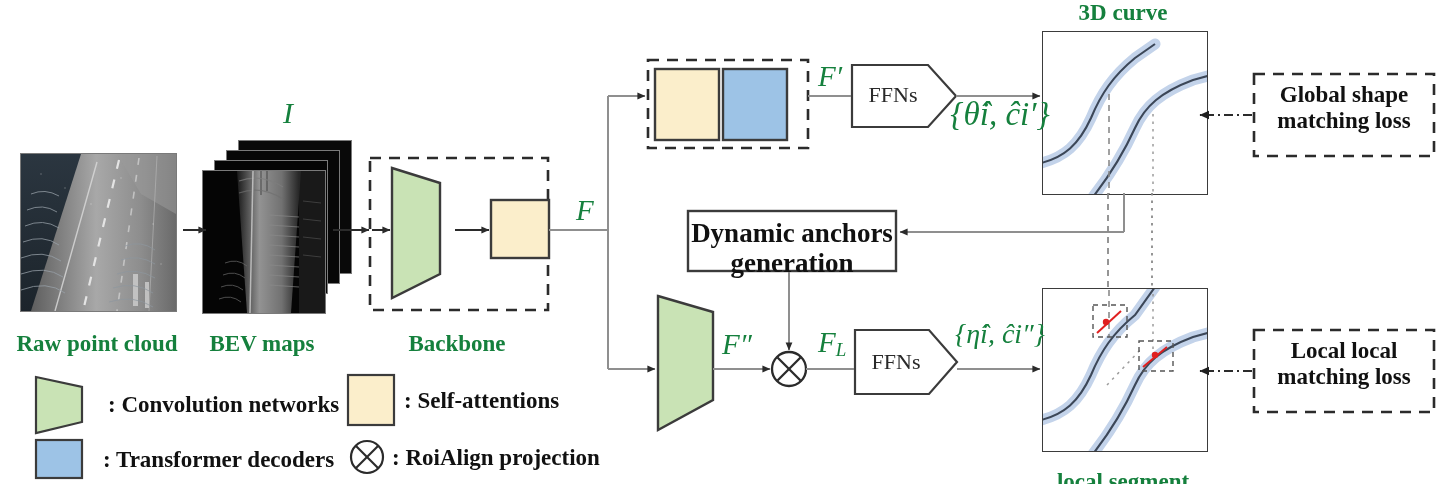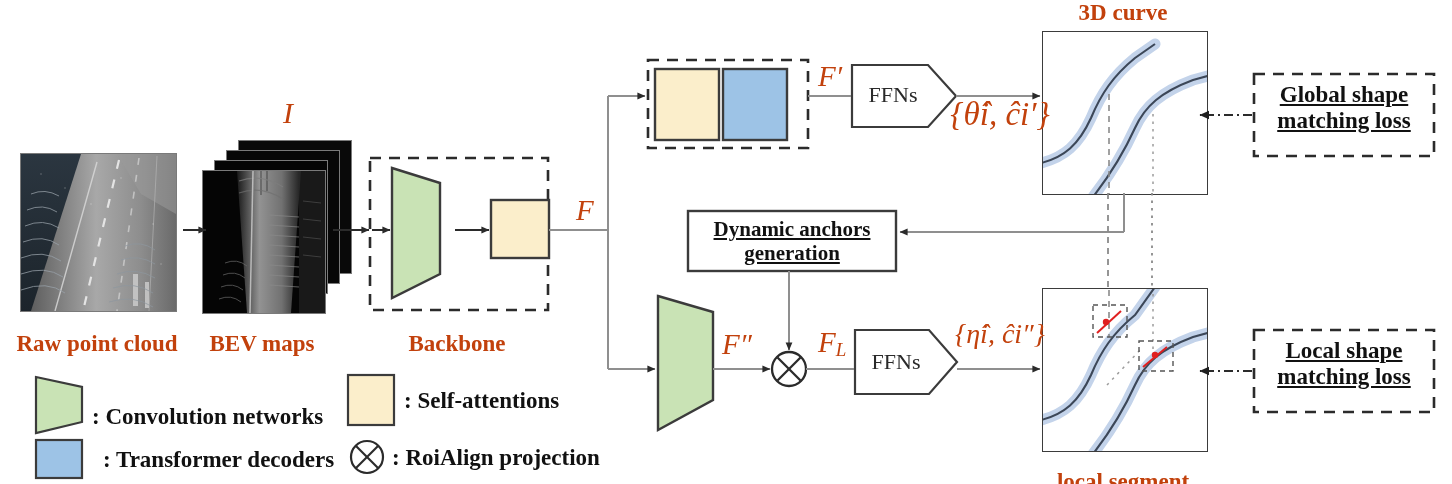--- a/index.html
+++ b/index.html
@@ -1,28 +1,28 @@
 <!DOCTYPE html>
 <html><head>
 <meta charset="utf-8">
 <style>
   html,body{margin:0;padding:0;background:#fff;}
   body{width:1452px;height:484px;position:relative;
        font-family:"Liberation Serif","DejaVu Serif",serif;overflow:hidden;}
   .stage{position:absolute;left:0;top:0;width:1452px;height:484px;}
   svg.layer{position:absolute;left:0;top:0;width:1452px;height:484px;overflow:visible;}
   .lbl{position:absolute;font-family:"Liberation Serif","DejaVu Serif",serif;
-       color:#c2410c;white-space:nowrap;line-height:1;}
+       color:#15803d;white-space:nowrap;line-height:1;}
   .bold{font-weight:bold;}
   .ital{font-style:italic;}
   .ctr{transform:translateX(-50%);text-align:center;}
   .img-box{position:absolute;border:1px solid #7a7a7a;overflow:hidden;background:#111;}
   .legend-txt{position:absolute;font-weight:bold;font-size:23px;color:#111;white-space:nowrap;}
   .boxlabel{position:absolute;text-align:center;font-weight:bold;color:#111;
-            line-height:1.12;white-space:nowrap;text-decoration:underline;}
+            line-height:1.12;white-space:nowrap;}
 </style>
 </head>
 <body>
 
 <div class="stage">
 
   <div class="img-box" style="left:20px;top:153px;width:155px;height:157px;">
     <svg viewBox="0 0 155 157" preserveAspectRatio="none" style="display:block;width:100%;height:100%">
       <defs>
         <linearGradient id="rpcRoad" x1="0" y1="0" x2="1" y2="0">
@@ -258,44 +258,44 @@
     <polygon points="36,377 82,387 82,422 36,433" fill="#c9e3b5" stroke="#3b3b3b" stroke-width="2.2"></polygon>
     <rect x="36" y="440" width="46" height="38" fill="#9dc3e6" stroke="#3b3b3b" stroke-width="2.2"></rect>
     <rect x="348" y="375" width="46" height="50" fill="#fbeecb" stroke="#3b3b3b" stroke-width="2.2"></rect>
     <g>
       <circle cx="367" cy="457" r="16" fill="#fff" stroke="#2b2b2b" stroke-width="2.2"></circle>
       <line x1="356" y1="446" x2="378" y2="468" stroke="#2b2b2b" stroke-width="2.2"></line>
       <line x1="378" y1="446" x2="356" y2="468" stroke="#2b2b2b" stroke-width="2.2"></line>
     </g>
   </svg>
 
-  <div class="boxlabel" style="left:688px;top:218px;width:208px;font-size:21px;">
+  <div class="boxlabel" style="left:688px;top:218px;width:208px;font-size:27px;">
     <span>Dynamic anchors</span><br>
     <span>generation</span>
   </div>
 
   <div class="lbl ctr" style="left:893px;top:84px;font-size:22px;color:#2a2a2a;">FFNs</div>
   <div class="lbl ctr" style="left:896px;top:351px;font-size:22px;color:#2a2a2a;">FFNs</div>
 
   <div class="boxlabel" style="left:1254px;top:82px;width:180px;font-size:23px;">
     <span>Global shape</span><br>
     <span>matching loss</span>
   </div>
   <div class="boxlabel" style="left:1254px;top:338px;width:180px;font-size:23px;">
-    <span>Local shape</span><br>
+    <span>Local local</span><br>
     <span>matching loss</span>
   </div>
 
   <div class="lbl ital" style="left:576px;top:196px;font-size:29px;">F</div>
   <div class="lbl ital" style="left:818px;top:62px;font-size:29px;">F′</div>
   <div class="lbl ital" style="left:722px;top:330px;font-size:29px;">F″</div>
   <div class="lbl" style="left:818px;top:328px;font-size:29px;">
     <span class="ital">F</span><span class="ital" style="font-size:19px;vertical-align:-4px;">L</span>
   </div>
   <div class="lbl ital ctr" style="left:1000px;top:56px;font-size:33px;margin-top:42px;">{θ̂i,  ĉi′}</div>
   <div class="lbl ital ctr" style="left:1000px;top:320px;font-size:28px;">{η̂i,  ĉi″}</div>
 
-  <div class="legend-txt" style="left:92px;top:392px;margin-top:12px;">: Convolution networks</div>
+  <div class="legend-txt" style="left:108px;top:392px;">: Convolution networks</div>
   <div class="legend-txt" style="left:92px;top:447px;margin-left:11px;">: Transformer decoders</div>
   <div class="legend-txt" style="left:392px;top:445px;">: RoiAlign projection</div>
   <div class="legend-txt" style="left:404px;top:388px;">: Self-attentions</div>
 
 </div>
 
 </body></html>

